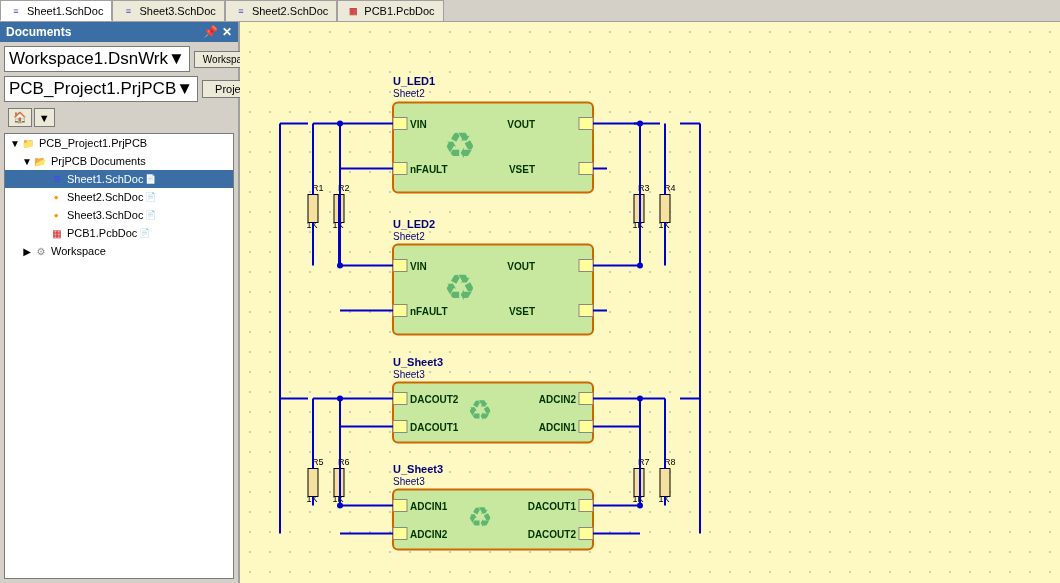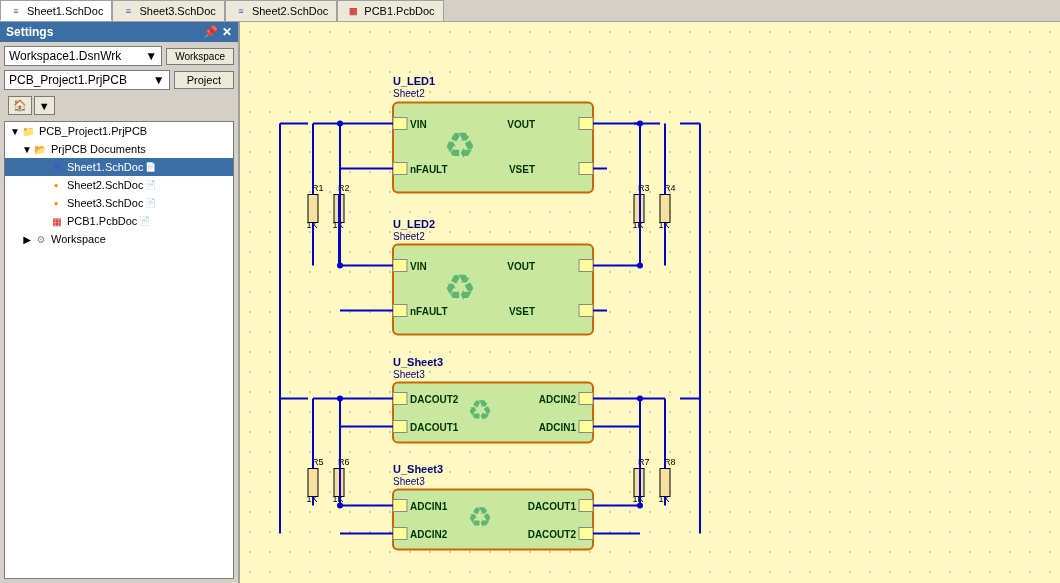--- a/index.html
+++ b/index.html
@@ -17,21 +17,21 @@
     .main-area { display: flex; flex: 1; overflow: hidden; }
 
     
     .left-panel { width: 240px; background: #d4d0c8; border-right: 2px solid #a0a0a0; display: flex; flex-direction: column; flex-shrink: 0; }
     .panel-title-bar { background: #3a6ea5; color: white; padding: 3px 6px; font-size: 12px; font-weight: bold; display: flex; align-items: center; justify-content: space-between; }
     .panel-title-btns { display: flex; gap: 4px; }
     .panel-btn { color: white; cursor: pointer; font-size: 12px; line-height: 1; }
 
     .panel-controls { padding: 4px; display: flex; flex-direction: column; gap: 4px; }
     .control-row { display: flex; gap: 4px; align-items: center; }
-    .dropdown { background: white; border: 1px solid #7a7a7a; padding: 2px 4px; font-size: 12px; flex: 1; cursor: pointer; display: flex; align-items: center; justify-content: space-between; }
+    .dropdown { background: white; border: 1px solid #7a7a7a; padding: 2px 4px; font-size: 17px; flex: 1; cursor: pointer; display: flex; align-items: center; justify-content: space-between; }
     .btn-workspace { background: #ece9d8; border: 1px solid #7a7a7a; padding: 2px 8px; font-size: 10px; cursor: pointer; }
     .btn-project { background: #ece9d8; border: 1px solid #7a7a7a; padding: 2px 12px; font-size: 11px; cursor: pointer; }
     .radio-row { display: flex; gap: 8px; align-items: center; font-size: 11px; }
     .toolbar-row { display: flex; gap: 2px; padding: 2px 4px; }
     .toolbar-btn { background: #ece9d8; border: 1px solid #7a7a7a; padding: 2px 4px; cursor: pointer; font-size: 11px; display: flex; align-items: center; }
 
     
     .tree { flex: 1; background: #ffffff; border: 1px solid #7a7a7a; margin: 0 4px 4px 4px; overflow: auto; }
     .tree-item { display: flex; align-items: center; padding: 1px 0; cursor: pointer; white-space: nowrap; }
     .tree-item.selected { background: #3a6ea5; color: white; }
@@ -70,21 +70,21 @@
   <div class="tab">
     <span class="tab-icon tab-icon-pcb">▦</span>
     <span>PCB1.PcbDoc</span>
   </div>
 </div>
 
 <div class="main-area">
 
   <div class="left-panel">
     <div class="panel-title-bar">
-      <span>Settings</span>
+      <span>Documents</span>
       <div class="panel-title-btns">
         <span class="panel-btn">📌</span>
         <span class="panel-btn">✕</span>
       </div>
     </div>
 
     <div class="panel-controls">
       <div class="control-row">
         <div class="dropdown">
           <span>Workspace1.DsnWrk</span>

